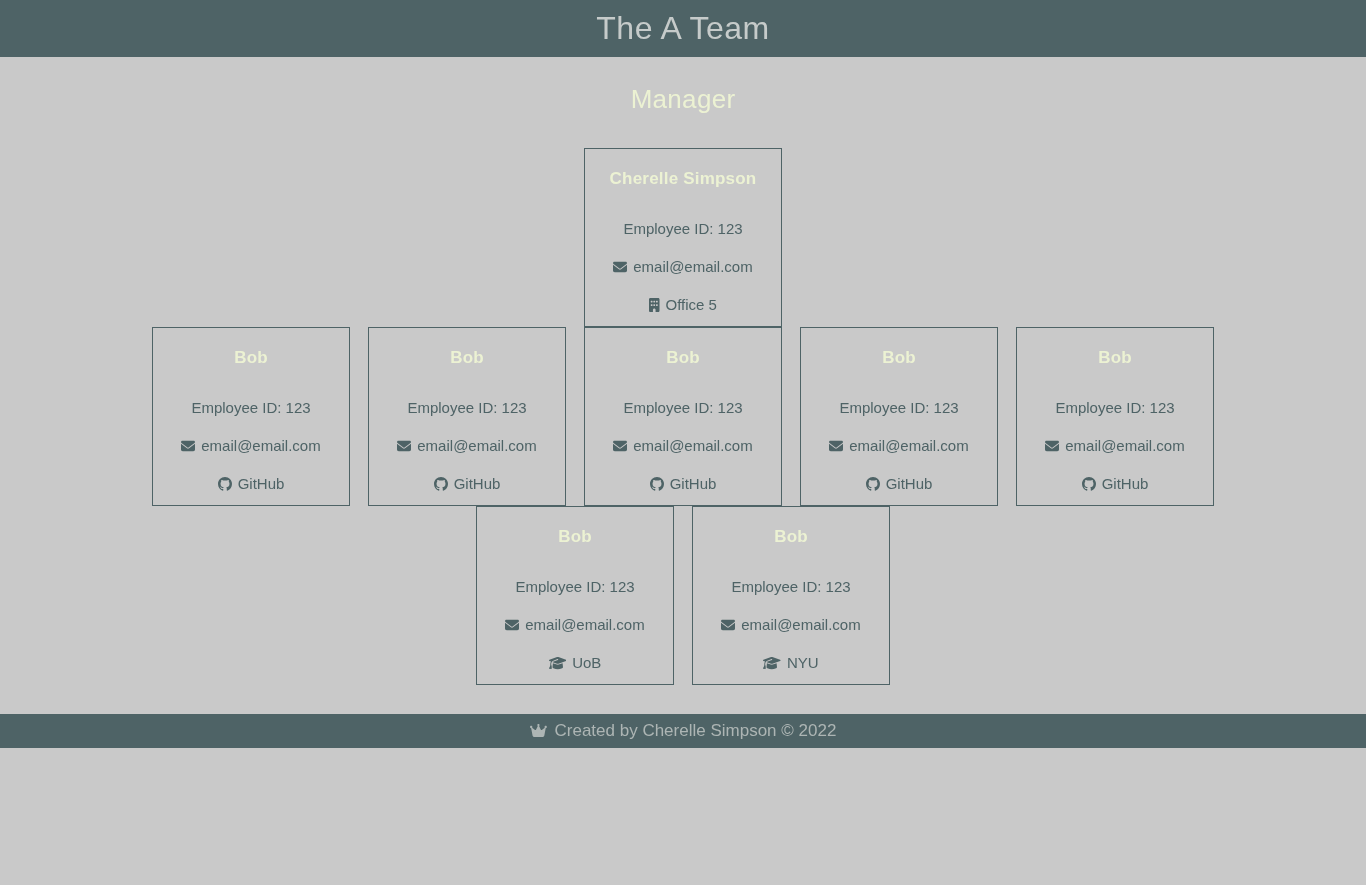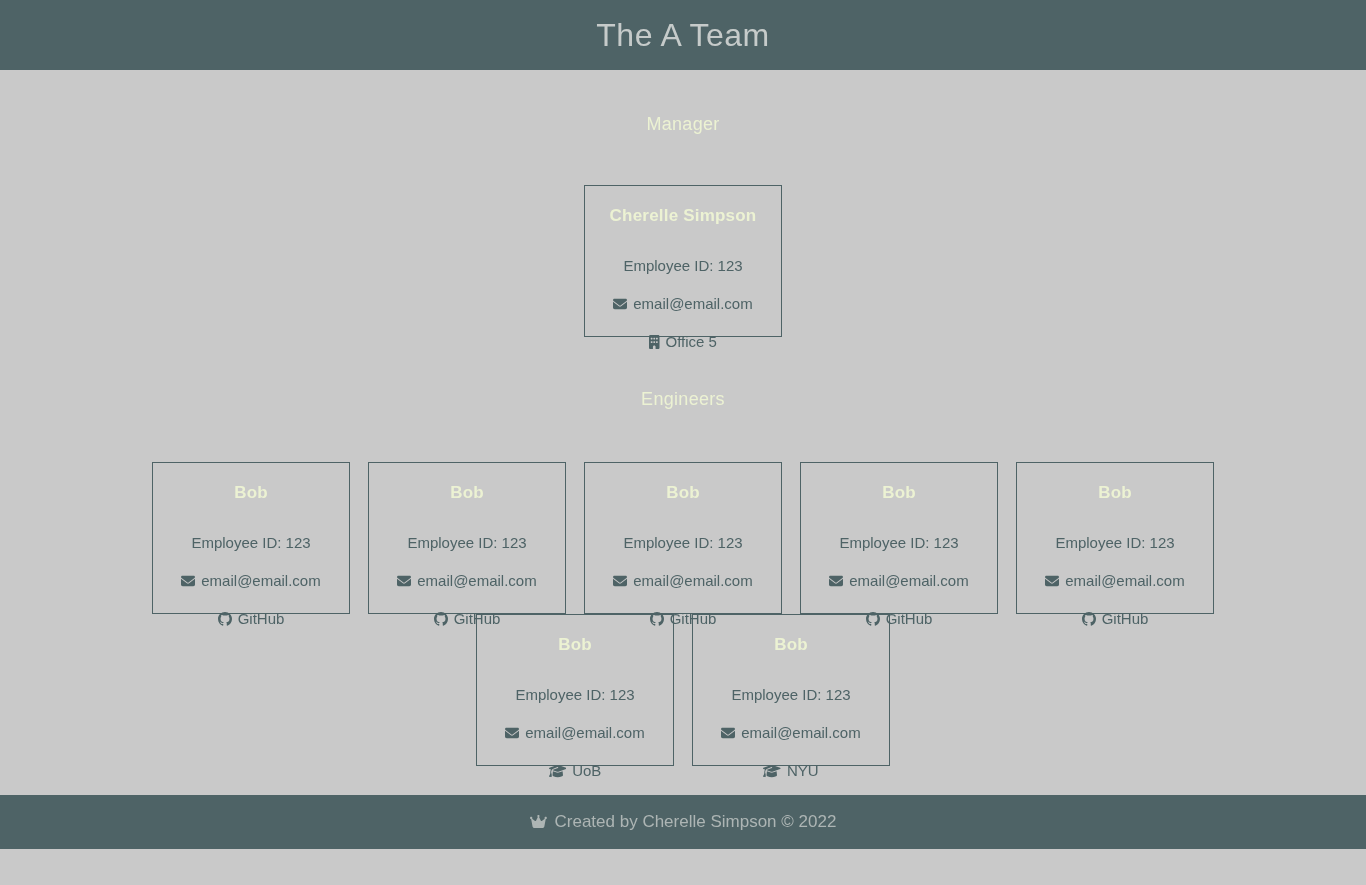--- a/index.html
+++ b/index.html
@@ -6,56 +6,56 @@
   html, body { margin: 0; padding: 0; }
   body {
     width: 1366px;
     min-height: 885px;
     background: #c9c9c9;
     font-family: "Liberation Sans", sans-serif;
   }
 
   
   .site-header {
-    height: 70px;
+    height: 57px;
     background: #4e6366;
     display: flex;
     align-items: center;
     justify-content: center;
   }
   .site-title {
     margin: 0;
     font-size: 32px;
     font-weight: 400;
     color: #c6cbca;
     letter-spacing: 0.5px;
   }
 
   
   .section-title {
-    margin: 16px;
+    margin: 4px;
     padding: 31px 0 32px;
     text-align: center;
-    font-size: 18px;
+    font-size: 26px;
     font-weight: 400;
     line-height: 30px;
     color: #ecf2d3;
     letter-spacing: 0.3px;
   }
   .section-title.first { padding: 23px 0 30px; }
 
   .cards-row {
     display: flex;
     justify-content: center;
     gap: 18px;
   }
 
   .card {
     width: 198px;
-    height: 152px;
+    height: 179px;
     border: 1px solid #4e6366;
     text-align: center;
   }
   .card-name {
     margin: 20px 0 0;
     font-size: 17px;
     font-weight: 700;
     line-height: 19px;
     color: #ecf2d3;
     letter-spacing: 0.2px;
@@ -73,21 +73,21 @@
   .icon svg {
     height: 14px;
     width: auto;
     fill: currentColor;
     vertical-align: -2px;
   }
 
   
   .site-footer {
     margin-top: 29px;
-    height: 54px;
+    height: 34px;
     background: #4e6366;
     display: flex;
     align-items: center;
     justify-content: center;
     gap: 8px;
     color: #adb5b4;
     font-size: 17px;
   }
   .site-footer .icon { margin-right: 0; }
   .site-footer .icon svg { height: 15px; vertical-align: -2px; }
@@ -111,21 +111,20 @@
                   <path d="M48 64C21.5 64 0 85.5 0 112c0 15.1 7.1 29.3 19.2 38.4L236.8 313.6c11.4 8.5 27 8.5 38.4 0L492.8 150.4c12.1-9.1 19.2-23.3 19.2-38.4c0-26.5-21.5-48-48-48H48zM0 176V384c0 35.3 28.7 64 64 64H448c35.3 0 64-28.7 64-64V176L294.4 339.2c-22.8 17.1-54 17.1-76.8 0L0 176z"></path>
                 </svg></span><span>email@email.com</span></p>
             <p class="detail-row"><span class="icon"><svg viewBox="0 0 384 512" aria-hidden="true">
                   <path d="M48 0C21.5 0 0 21.5 0 48V464c0 26.5 21.5 48 48 48h96V432c0-26.5 21.5-48 48-48s48 21.5 48 48v80h96c26.5 0 48-21.5 48-48V48c0-26.5-21.5-48-48-48H48zM64 240c0-8.8 7.2-16 16-16h32c8.8 0 16 7.2 16 16v32c0 8.8-7.2 16-16 16H80c-8.8 0-16-7.2-16-16V240zm112-16h32c8.8 0 16 7.2 16 16v32c0 8.8-7.2 16-16 16H176c-8.8 0-16-7.2-16-16V240c0-8.8 7.2-16 16-16zm80 16c0-8.8 7.2-16 16-16h32c8.8 0 16 7.2 16 16v32c0 8.8-7.2 16-16 16H272c-8.8 0-16-7.2-16-16V240zM80 96h32c8.8 0 16 7.2 16 16v32c0 8.8-7.2 16-16 16H80c-8.8 0-16-7.2-16-16V112c0-8.8 7.2-16 16-16zm80 16c0-8.8 7.2-16 16-16h32c8.8 0 16 7.2 16 16v32c0 8.8-7.2 16-16 16H176c-8.8 0-16-7.2-16-16V112zm112-16h32c8.8 0 16 7.2 16 16v32c0 8.8-7.2 16-16 16H272c-8.8 0-16-7.2-16-16V112c0-8.8 7.2-16 16-16z"></path>
                 </svg></span><span>Office 5</span></p>
           </div>
         </article>
       </div>
     </section>
     <section class="team-section">
-      <h2 class="section-title">Engineers</h2>
       <div class="cards-row">
         <article class="card">
           <h3 class="card-name">Bob</h3>
           <div class="card-details">
             <p class="detail-row">Employee ID: 123</p>
             <p class="detail-row"><span class="icon"><svg viewBox="0 0 512 512" aria-hidden="true">
                   <path d="M48 64C21.5 64 0 85.5 0 112c0 15.1 7.1 29.3 19.2 38.4L236.8 313.6c11.4 8.5 27 8.5 38.4 0L492.8 150.4c12.1-9.1 19.2-23.3 19.2-38.4c0-26.5-21.5-48-48-48H48zM0 176V384c0 35.3 28.7 64 64 64H448c35.3 0 64-28.7 64-64V176L294.4 339.2c-22.8 17.1-54 17.1-76.8 0L0 176z"></path>
                 </svg></span><span>email@email.com</span></p>
             <p class="detail-row"><span class="icon"><svg viewBox="0 0 24 24" aria-hidden="true">
                   <path d="M12 0C5.37 0 0 5.37 0 12c0 5.3 3.438 9.8 8.205 11.387.6.113.82-.26.82-.577v-2.234c-3.338.726-4.033-1.416-4.033-1.416-.546-1.387-1.333-1.756-1.333-1.756-1.09-.745.083-.73.083-.73 1.205.085 1.84 1.237 1.84 1.237 1.07 1.834 2.807 1.304 3.492.997.108-.776.418-1.305.762-1.605-2.665-.3-5.466-1.332-5.466-5.93 0-1.31.468-2.38 1.235-3.22-.123-.303-.535-1.523.117-3.176 0 0 1.008-.322 3.3 1.23.957-.266 1.983-.399 3.003-.404 1.02.005 2.047.138 3.006.404 2.29-1.552 3.297-1.23 3.297-1.23.653 1.653.24 2.873.118 3.176.77.84 1.233 1.91 1.233 3.22 0 4.61-2.807 5.625-5.48 5.922.43.372.814 1.102.814 2.222v3.293c0 .32.216.694.825.576C20.565 21.796 24 17.3 24 12c0-6.63-5.37-12-12-12z"></path>

